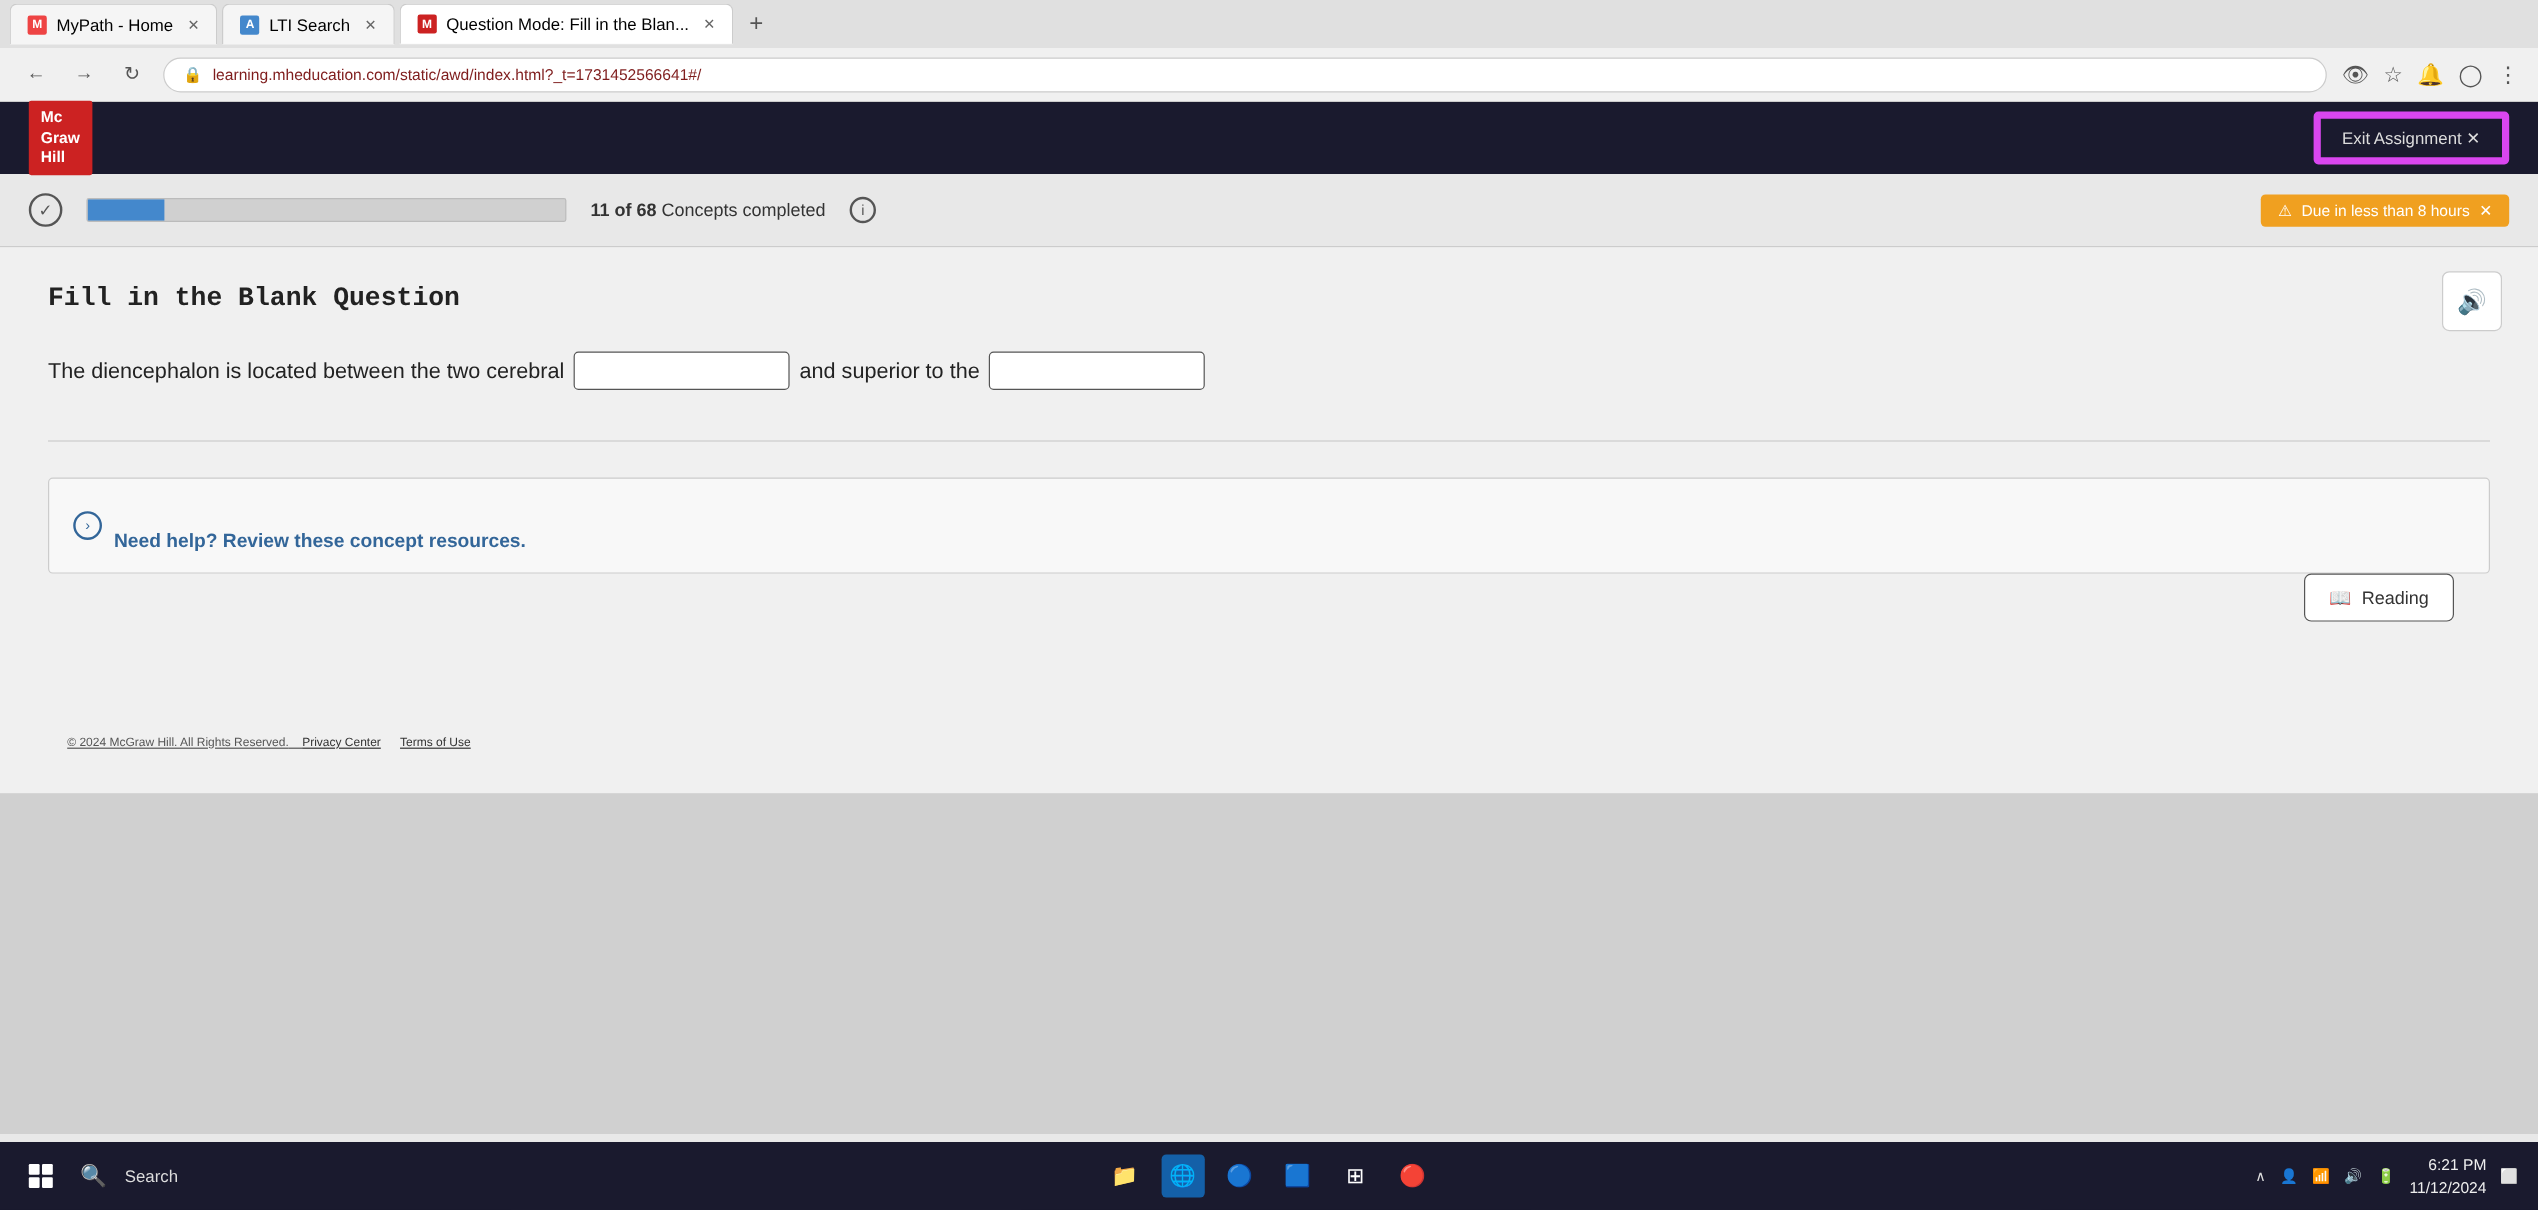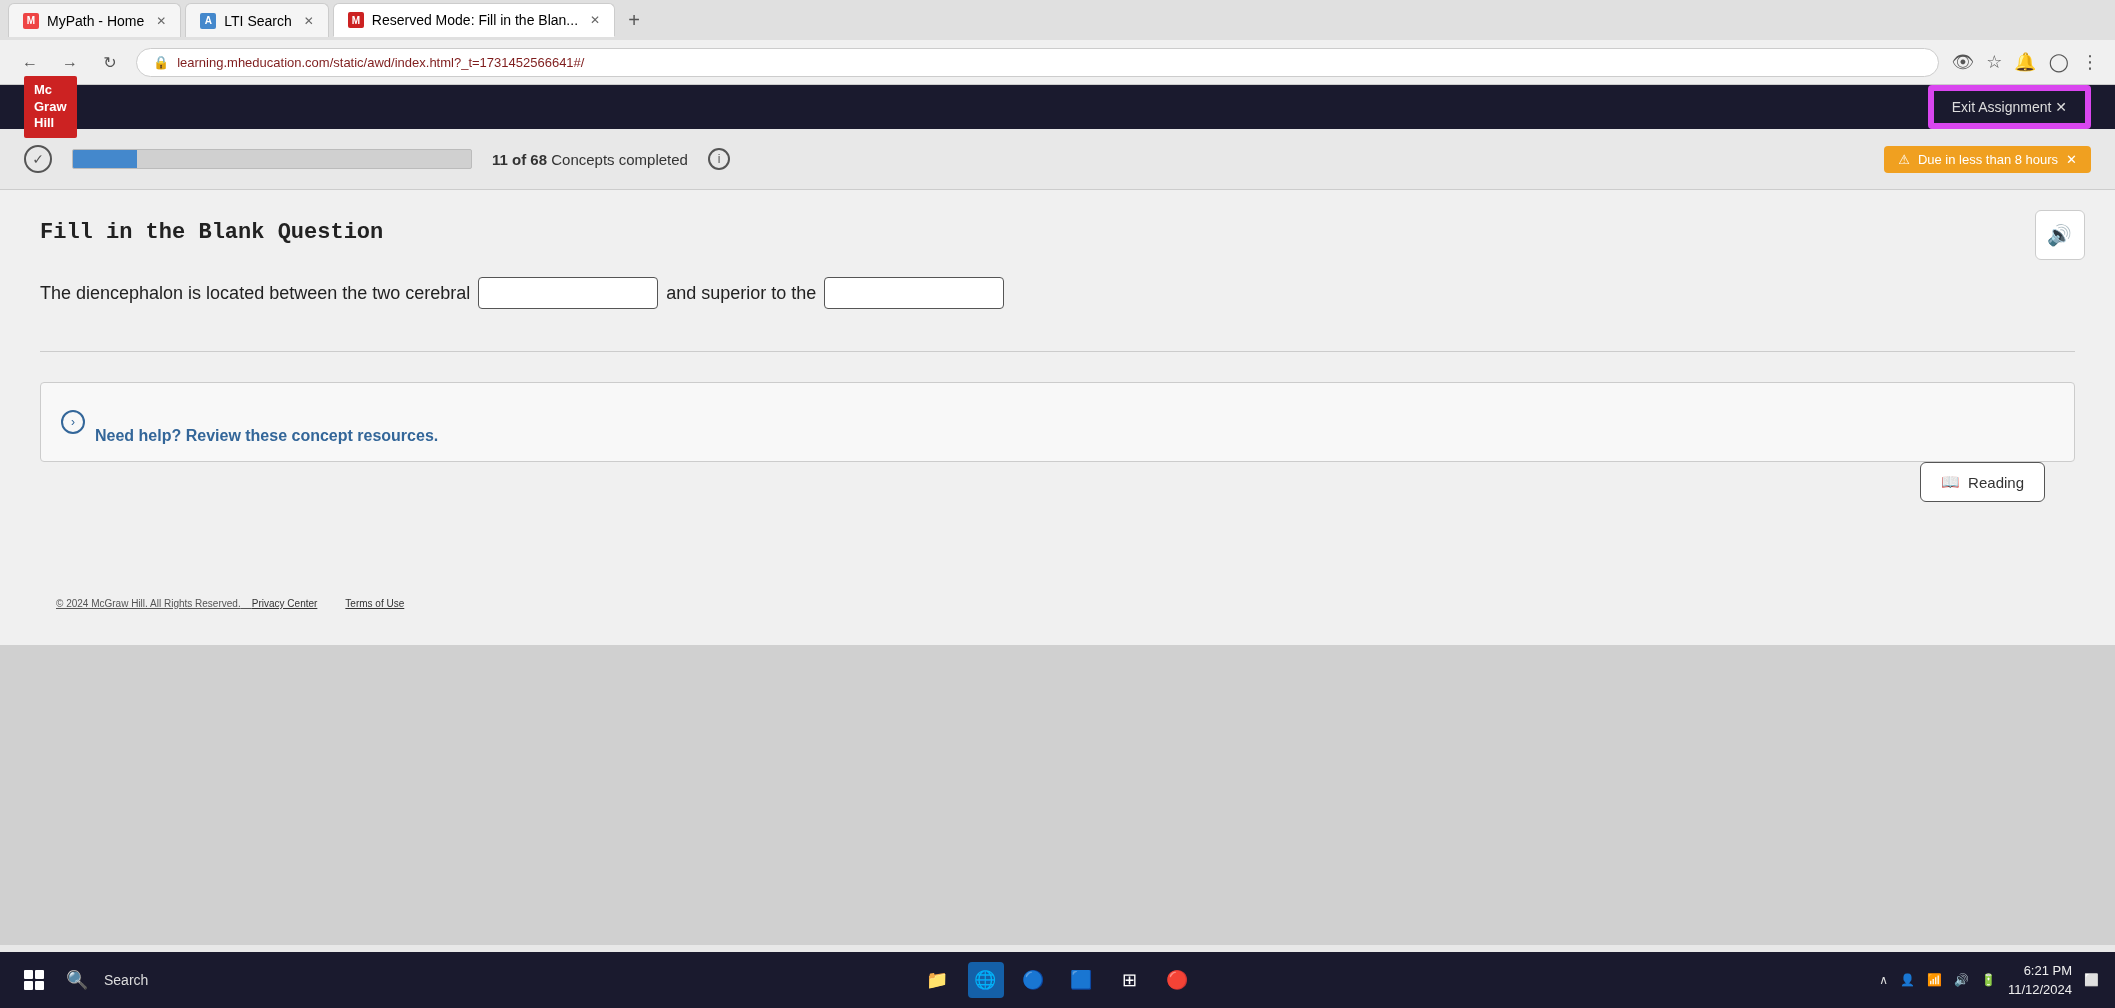--- a/index.html
+++ b/index.html
@@ -120,21 +120,21 @@
     
     .app-container {
       background: #d0d0d0;
       min-height: 860px;
       position: relative;
     }
 
     
     .app-header {
       background: #1a1a2e;
-      height: 44px;
+      height: 60px;
       display: flex;
       align-items: center;
       justify-content: space-between;
       padding: 0 24px;
     }
     .mcgraw-logo {
       background: #cc2222;
       color: white;
       font-size: 13px;
       font-weight: bold;
@@ -356,21 +356,21 @@
       background: #f0f0f0;
       text-decoration: underline;
     }
     .footer a {
       color: #333;
       text-decoration: underline;
       cursor: pointer;
     }
     .footer-links {
       display: inline-flex;
-      gap: 28px;
+      gap: 16px;
     }
 
     
     .taskbar {
       background: #1a1a2e;
       height: 56px;
       display: flex;
       align-items: center;
       justify-content: space-between;
       padding: 0 16px;
@@ -445,21 +445,21 @@
       <span>MyPath - Home</span>
       <span class="tab-close">✕</span>
     </div>
     <div class="tab">
       <span class="tab-icon lti">A</span>
       <span>LTI Search</span>
       <span class="tab-close">✕</span>
     </div>
     <div class="tab active">
       <span class="tab-icon mcgraw">M</span>
-      <span>Reserved Mode: Fill in the Blan...</span>
+      <span>Question Mode: Fill in the Blan...</span>
       <span class="tab-close">✕</span>
     </div>
     <div class="tab-new">+</div>
   </div>
   <div class="address-bar">
     <div class="nav-btn">←</div>
     <div class="nav-btn">→</div>
     <div class="nav-btn">↻</div>
     <div class="url-box">
       <span>🔒</span>

